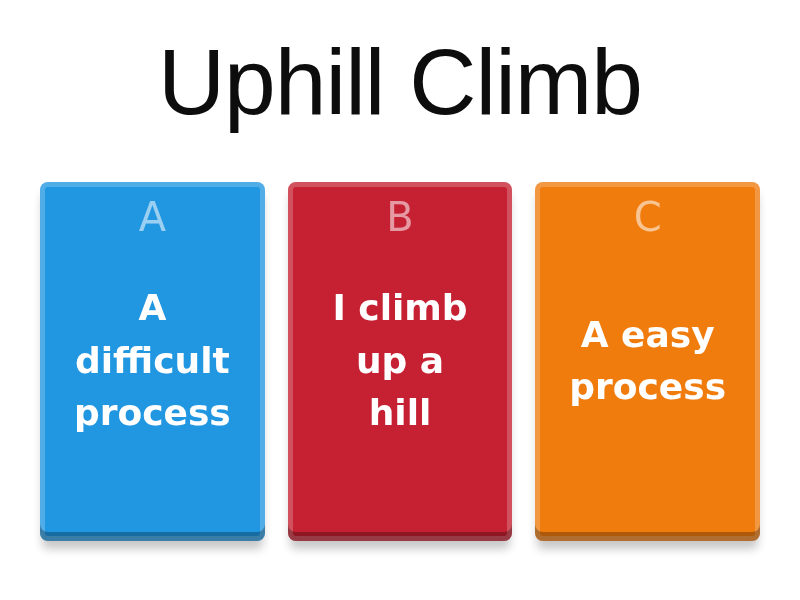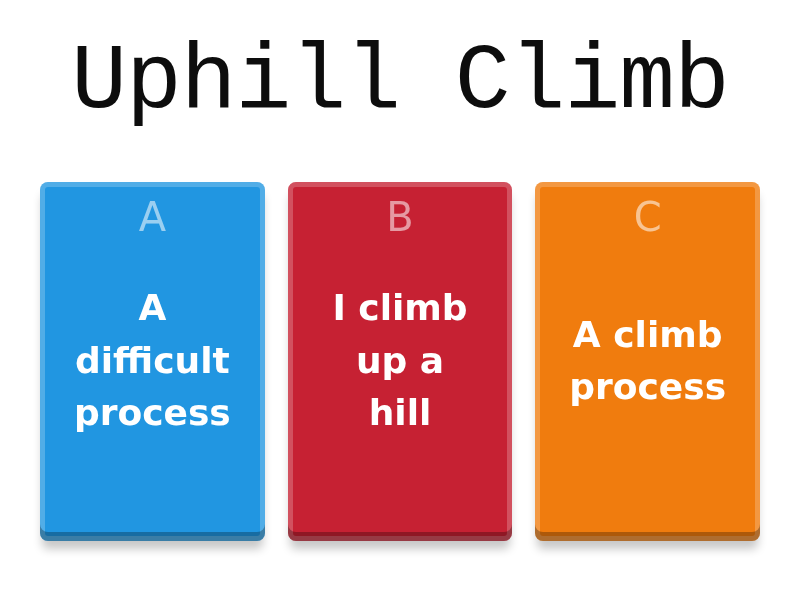--- a/index.html
+++ b/index.html
@@ -4,21 +4,21 @@
 <style>
   * { margin: 0; padding: 0; box-sizing: border-box; }
   html, body { width: 800px; height: 600px; overflow: hidden; }
   body {
     background: #ffffff;
     font-family: "DejaVu Sans", "Liberation Sans", sans-serif;
   }
   .title {
     margin-top: 20px;
     text-align: center;
-    font-family: Liberation Mono, monospace;
+    font-family: Liberation Sans, sans-serif;
     font-weight: 400;
     font-size: 93px;
     line-height: 1.35;
     letter-spacing: -1px;
     color: #0d0d0d;
   }
   .options-row {
     margin: 36px 40px 0 40px;
     display: flex;
     gap: 23px;
@@ -83,18 +83,18 @@
     <div class="option-text-wrap">
       <div class="option-text">I climb
 up a
 hill</div>
     </div>
   </div>
 
   <div class="option-card" style="--fill: #F07C0E;">
     <div class="option-letter">C</div>
     <div class="option-text-wrap">
-      <div class="option-text">A climb
+      <div class="option-text">A easy
 process</div>
     </div>
   </div>
 
 </div>
 
 </body></html>

